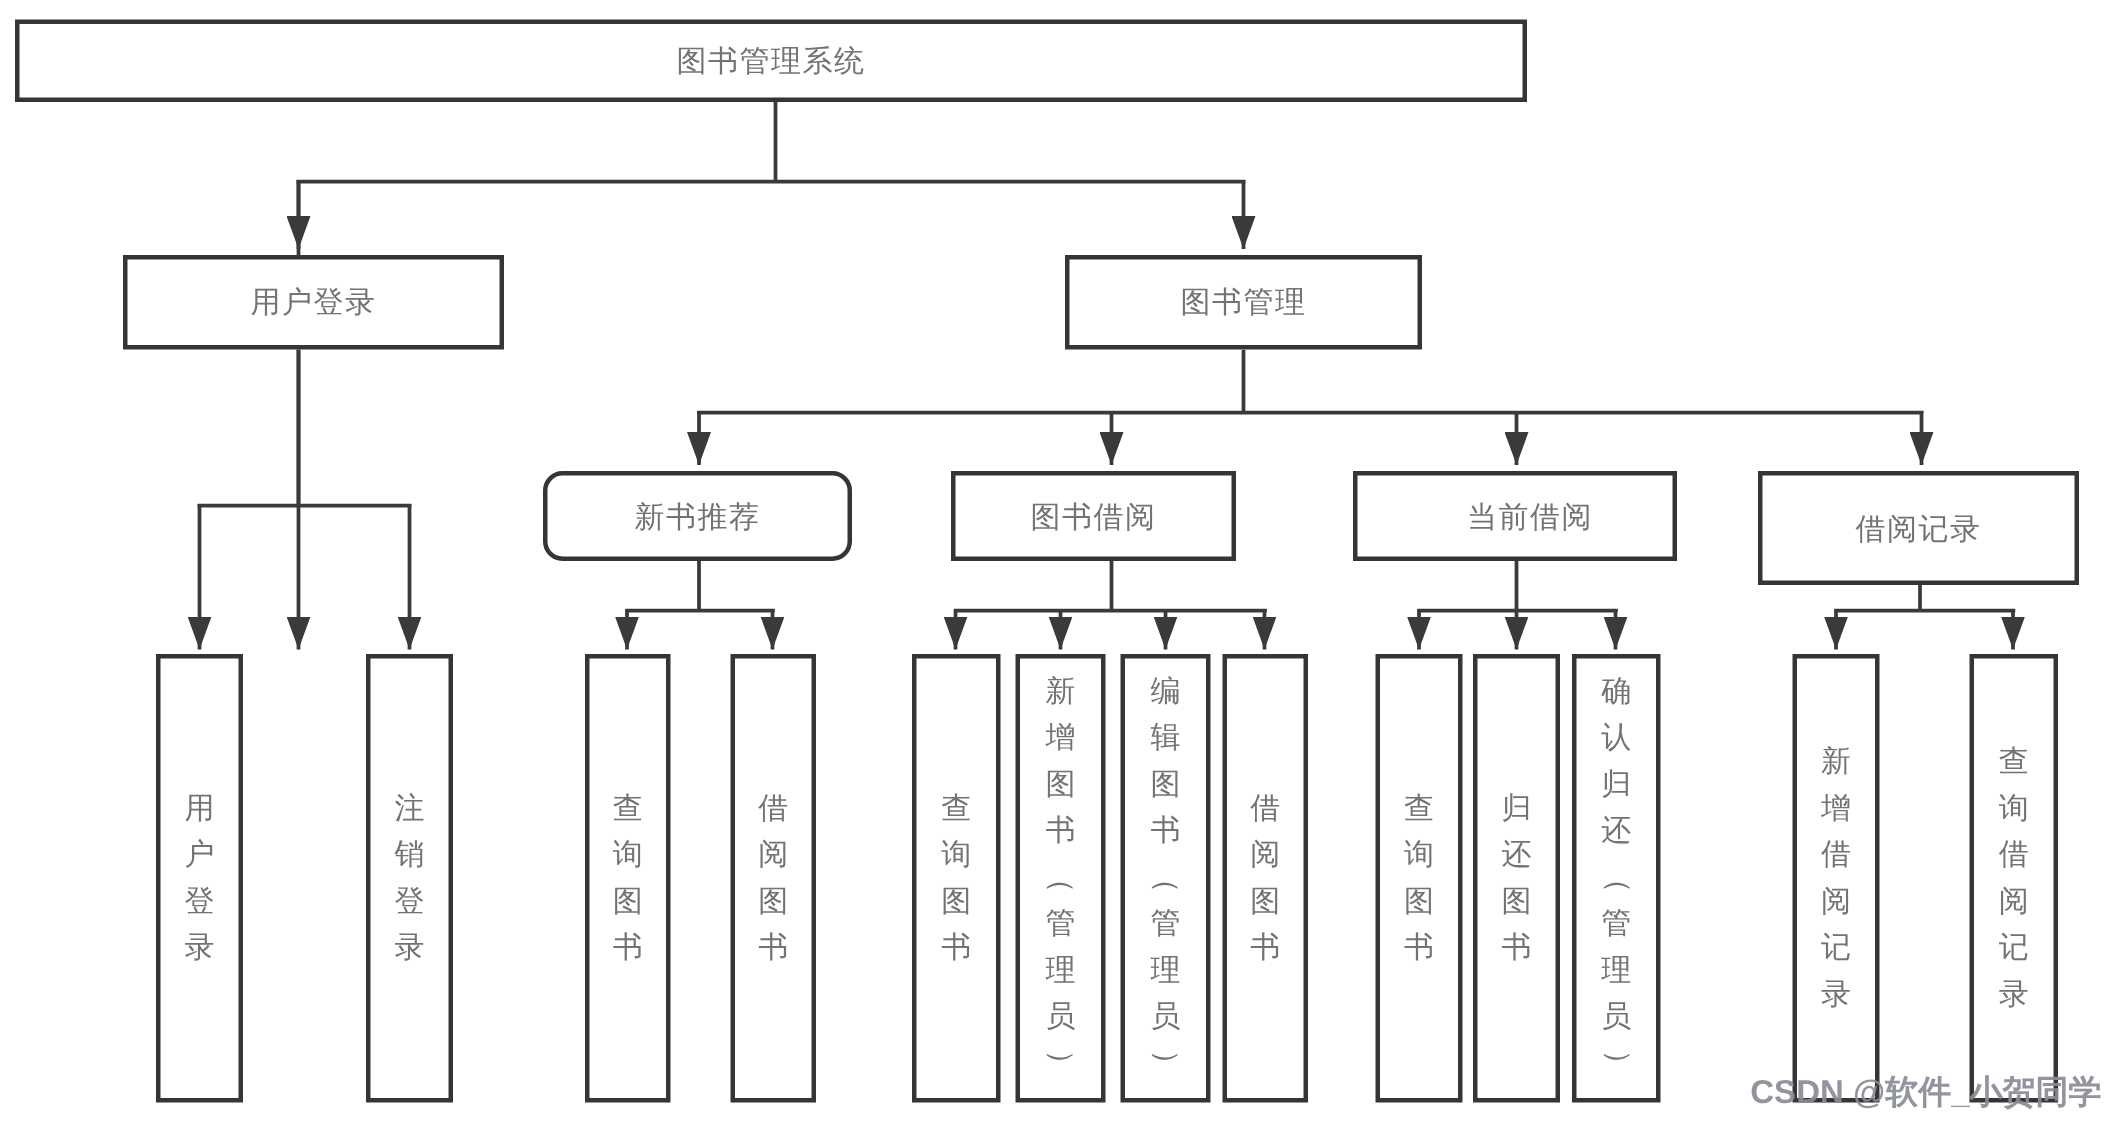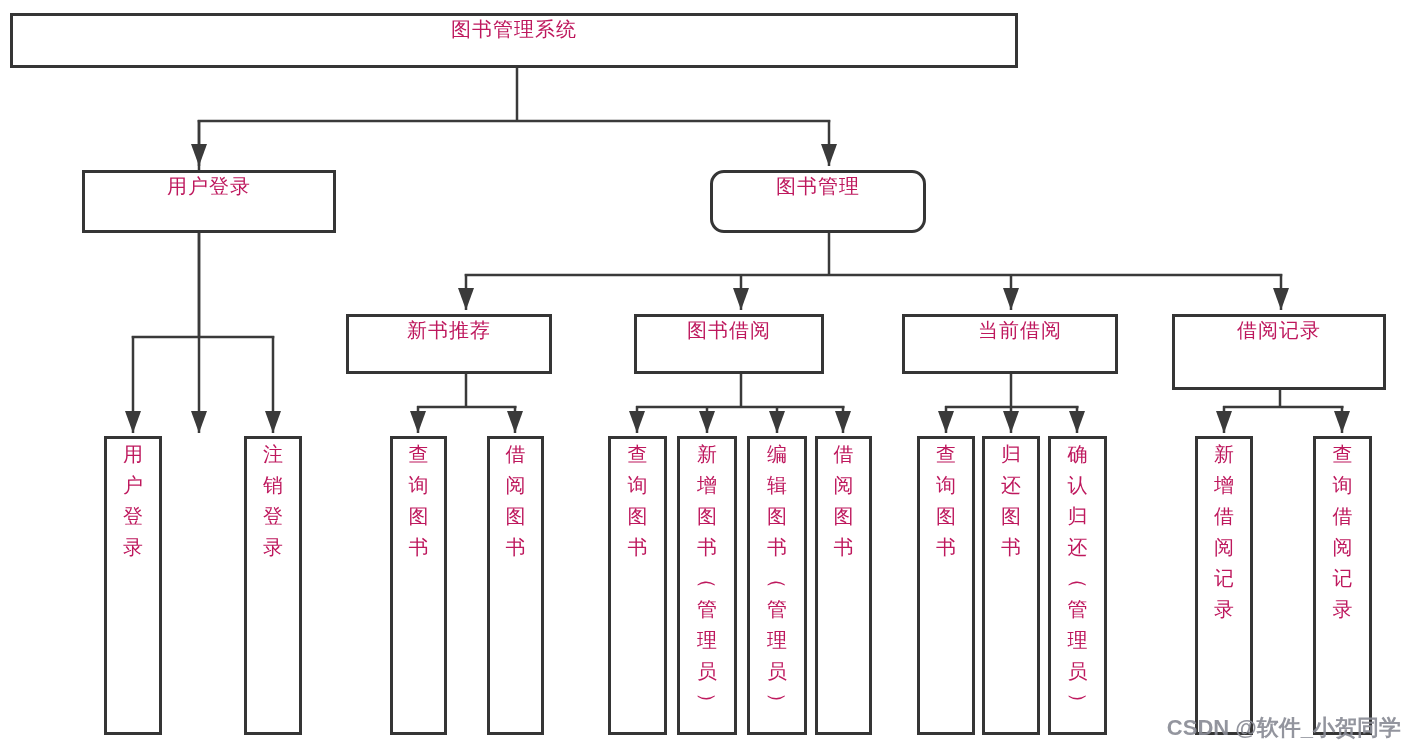--- a/index.html
+++ b/index.html
@@ -20,43 +20,43 @@
     left: 0; top: 0;
     width: 1405px; height: 747px;
     z-index: 1;
   }
   .node {
     position: absolute;
     box-sizing: border-box;
     border: 3px solid #353535;
     background: #ffffff;
     display: flex;
-    align-items: flex-start;
+    align-items: center;
     justify-content: center;
     z-index: 2;
-    color: #be185d;
+    color: #737373;
   }
   .hlabel {
     font-size: 20px;
     letter-spacing: 1px;
     white-space: nowrap;
   }
   .vtext {
     font-size: 20px;
     line-height: 31px;
     text-align: center;
   }
   .vtext span { display: block; }
   .vtext span.rot { transform: rotate(90deg); }
 
   
   .n-root          { left: 10px;   top: 13px;  width: 1008px; height: 55px; }
   .n-user-login    { left: 82px;   top: 170px; width: 254px;  height: 63px; }
-  .n-book-mgmt     { left: 710px;  top: 170px; width: 216px;  height: 63px; border-radius: 14px; }
-  .n-new-book      { left: 346px;  top: 314px; width: 206px;  height: 60px; }
+  .n-book-mgmt     { left: 710px;  top: 170px; width: 238px;  height: 63px; }
+  .n-new-book      { left: 362px;  top: 314px; width: 206px;  height: 60px; border-radius: 13px; }
   .n-book-borrow   { left: 634px;  top: 314px; width: 190px;  height: 60px; }
   .n-current-borrow{ left: 902px;  top: 314px; width: 216px;  height: 60px; padding-left: 20px; }
   .n-borrow-records{ left: 1172px; top: 314px; width: 214px;  height: 76px; }
 
   .leaf { top: 436px; height: 299px; }
   .l1  { left: 104px;  width: 58px; }
   .l2  { left: 244px;  width: 58px; }
   .l3  { left: 390px;  width: 57px; }
   .l4  { left: 487px;  width: 57px; }
   .l5  { left: 608px;  width: 59px; }

